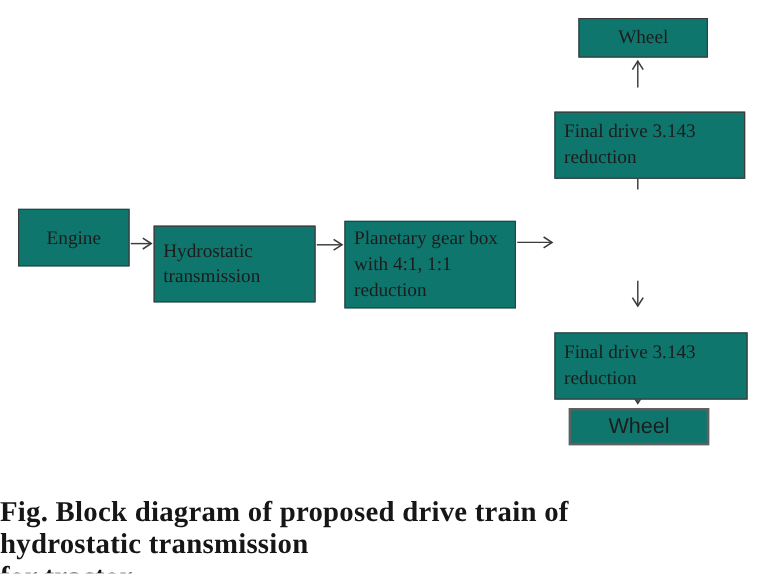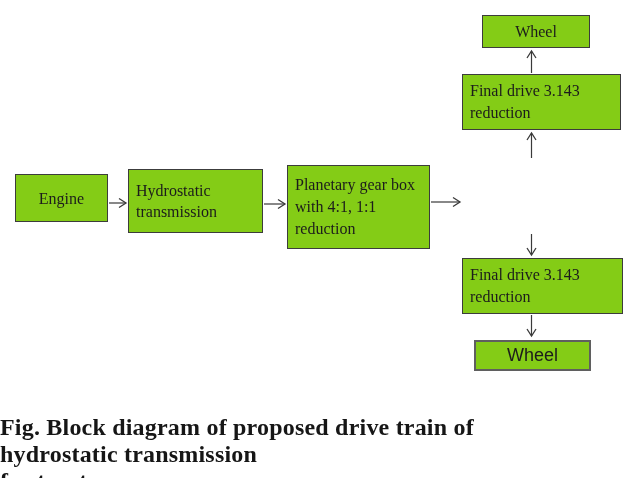--- a/index.html
+++ b/index.html
@@ -14,38 +14,38 @@
   }
   .arrows {
     position: absolute;
     left: 0; top: 0;
     width: 638px; height: 478px;
     pointer-events: none;
   }
   .node {
     position: absolute;
     border: 1px solid #3c3c3c;
-    background: #84cc16;
+    background: #0f766e;
     display: flex;
     align-items: center;
     box-sizing: border-box;
     font-size: 16px;
     line-height: 21px;
   }
   .node .label {
     white-space: pre-wrap;
     display: block;
     width: 100%;
   }
-  .left-text { justify-content: flex-start; padding-left: 7px; padding-right: 4px; }
+  .left-text { justify-content: flex-start; padding-left: 7px; padding-right: 4px; margin-top: 19px; }
   .center-text { justify-content: center; text-align: center; }
 
   .node-engine        { left: 15px;  top: 174px; width: 93px;  height: 48px; }
   .node-hydrostatic   { left: 128px; top: 169px; width: 135px; height: 64px; }
-  .node-planetary     { left: 287px; top: 165px; width: 143px; height: 84px; line-height: 22px; }
+  .node-planetary     { left: 287px; top: 165px; width: 143px; height: 73px; line-height: 22px; }
   .node-differential  { left: 463px; top: 159px; width: 159px; height: 74px; line-height: 29px; }
   .node-final-top     { left: 462px; top: 74px;  width: 159px; height: 56px; line-height: 22px; }
   .node-wheel-top     { left: 482px; top: 15px;  width: 108px; height: 33px; }
   .node-final-bottom  { left: 462px; top: 258px; width: 161px; height: 56px; line-height: 22px; }
   .node-wheel-bottom  {
     left: 474px; top: 340px; width: 117px; height: 31px;
     border: 2px solid #5f5f5f;
     font-family: "Liberation Sans", "DejaVu Sans", sans-serif;
     font-size: 18px;
   }

